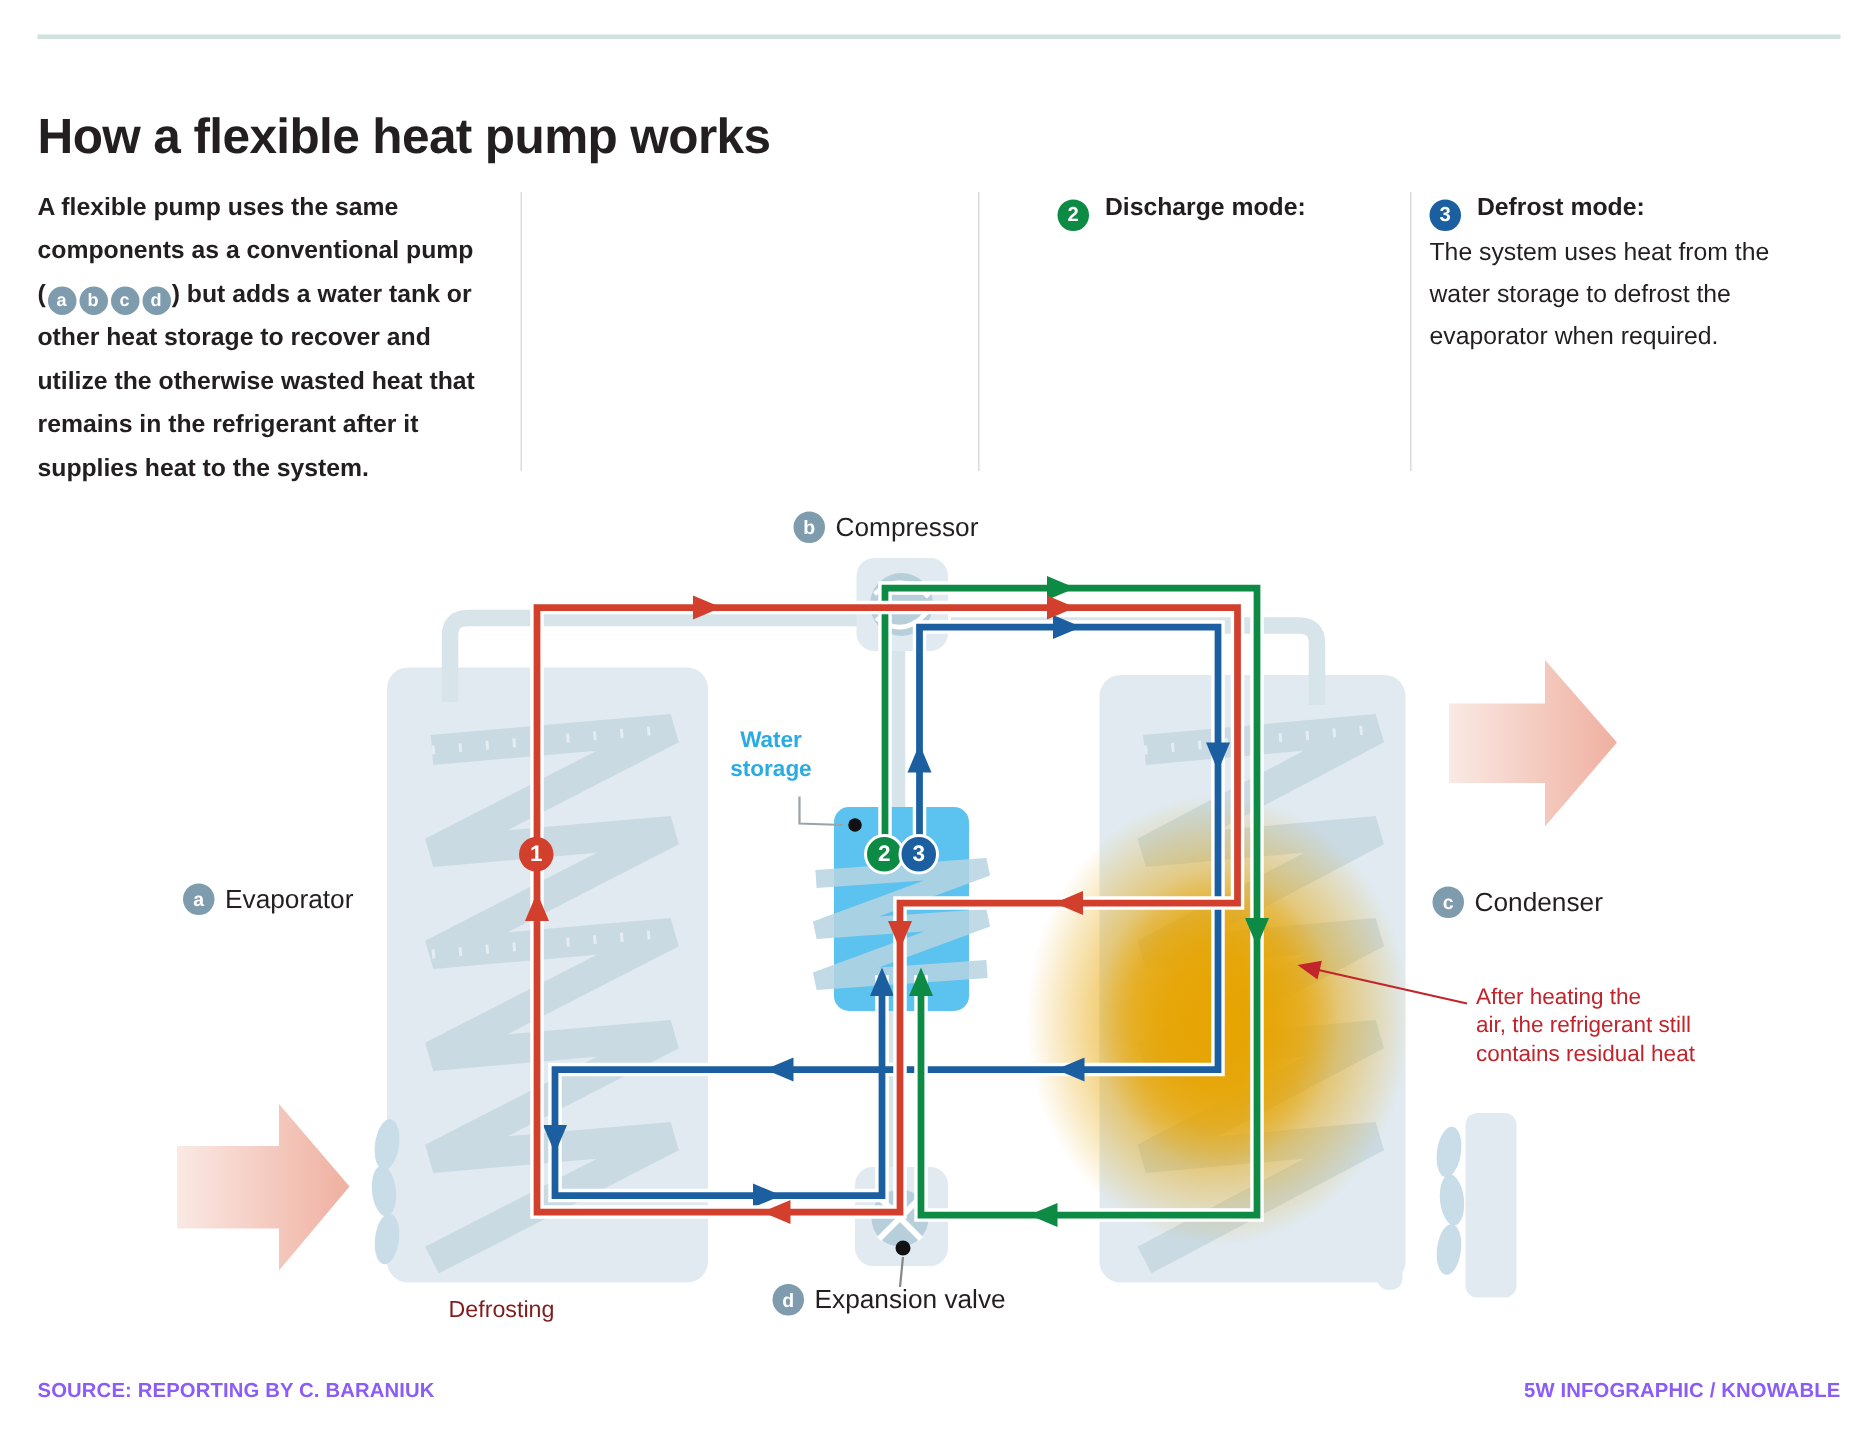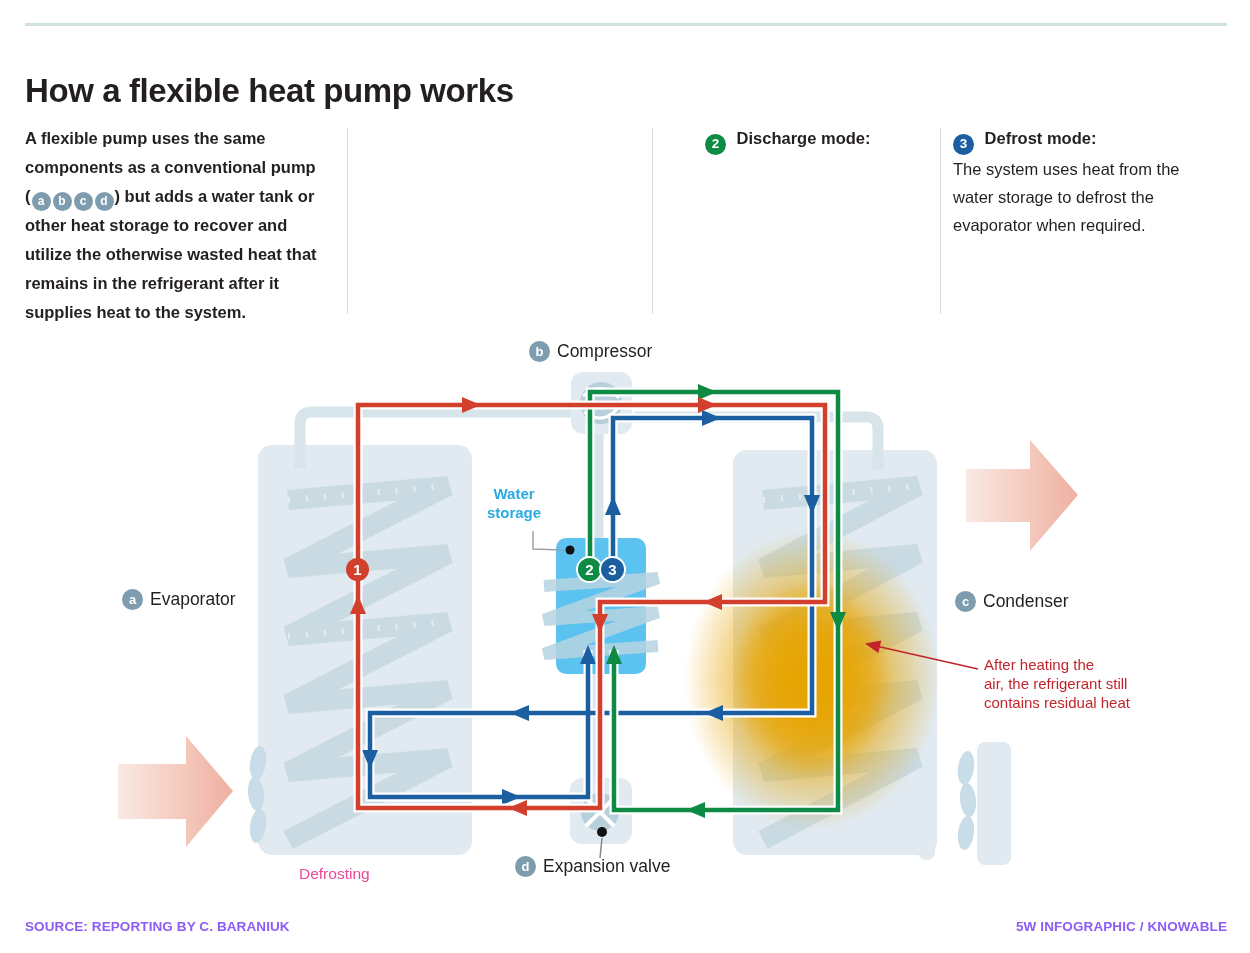--- a/index.html
+++ b/index.html
@@ -23,21 +23,21 @@
     font-size:12px;font-weight:bold;align-items:center;justify-content:center;vertical-align:-3px;margin:0 1px;}
   svg.diagram{position:absolute;left:0;top:0;width:1250px;height:953px;}
   .dlabel{position:absolute;font-size:17.5px;color:#231f20;white-space:nowrap;display:flex;align-items:center;}
   .dlabel .comp-badge{width:21px;height:21px;font-size:13px;margin-right:7px;}
   #lbl-compressor{left:528px;top:341px;}
   #lbl-evaporator{left:121px;top:589px;}
   #lbl-condenser{left:954px;top:591px;}
   #lbl-valve{left:514px;top:856px;}
   #lbl-water{position:absolute;left:468px;top:484px;width:92px;text-align:center;color:#2aabe2;
     font-weight:bold;font-size:15px;line-height:19px;}
-  #lbl-defrost{position:absolute;left:299px;top:865px;color:#ec4899;font-size:15.5px;}
+  #lbl-defrost{position:absolute;left:299px;top:865px;color:#7f1d1d;font-size:15.5px;}
   #note-residual{position:absolute;left:984px;top:655px;color:#c2242b;font-size:15px;line-height:19px;}
   #note-residual span{display:block;}
   .loop-badge{position:absolute;width:23px;height:23px;border-radius:50%;color:#fff;font-weight:bold;
     font-size:15px;display:flex;align-items:center;justify-content:center;}
   #nb1{left:346px;top:558px;background:#d2402d;}
   #nb2{left:576px;top:556px;background:#0d8a44;border:2px solid #fff;}
   #nb3{left:599px;top:556px;background:#1b5fa0;border:2px solid #fff;}
   .footer-text{position:absolute;top:919px;font-size:13.5px;font-weight:bold;color:#8b5cf6;letter-spacing:0.1px;}
   #src{left:25px;} #credit{right:23px;}
 </style>

